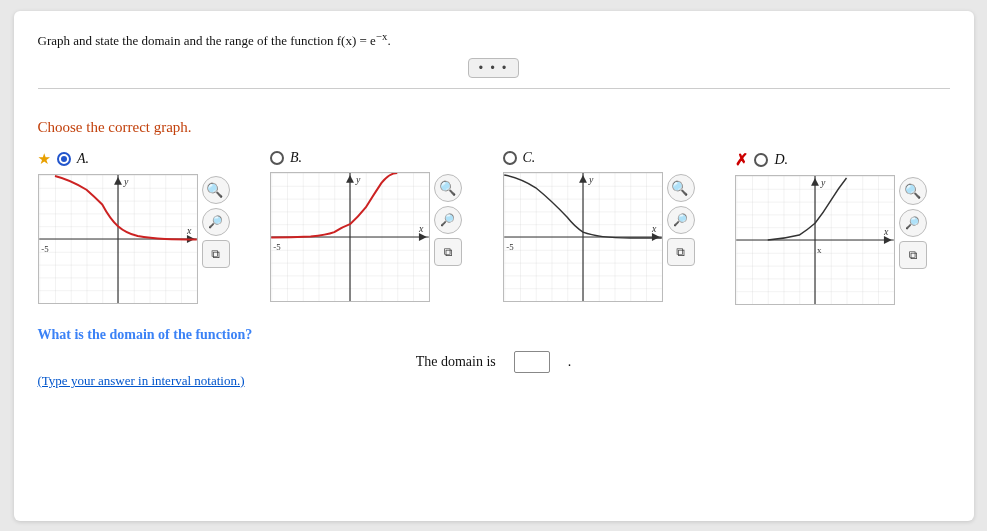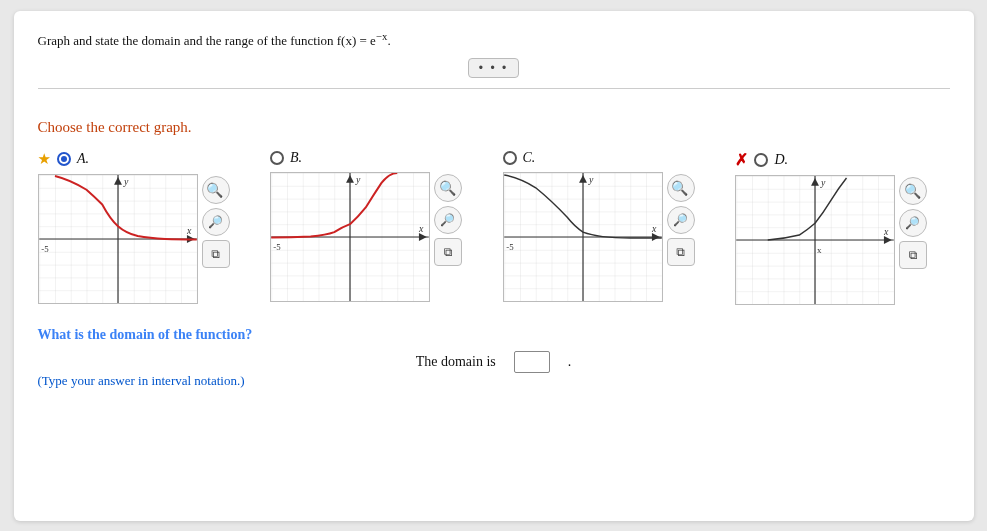--- a/index.html
+++ b/index.html
@@ -177,20 +177,21 @@
       height: 22px;
       border: 1px solid #888;
       border-radius: 2px;
       font-size: 13px;
       text-align: center;
       outline: none;
     }
     .interval-note {
       font-size: 13px;
       color: #0055cc;
+      text-decoration: underline;
       cursor: pointer;
     }
   </style>
 </head>
 <body>
 
 <div class="card">
 
   <div class="question-text">
     Graph and state the domain and the range of the function f(x) = e<sup>−x</sup>.

